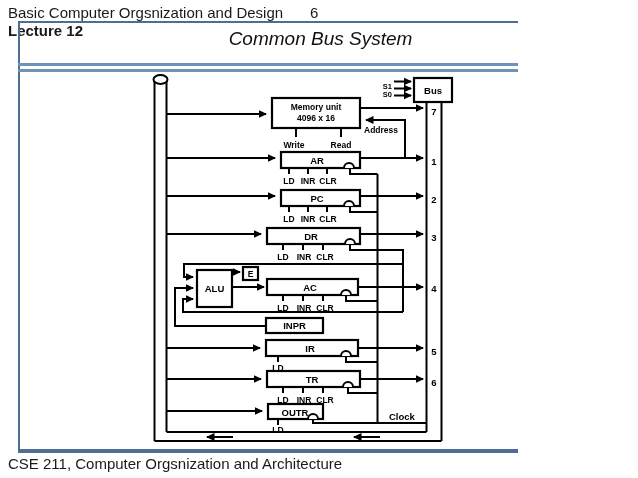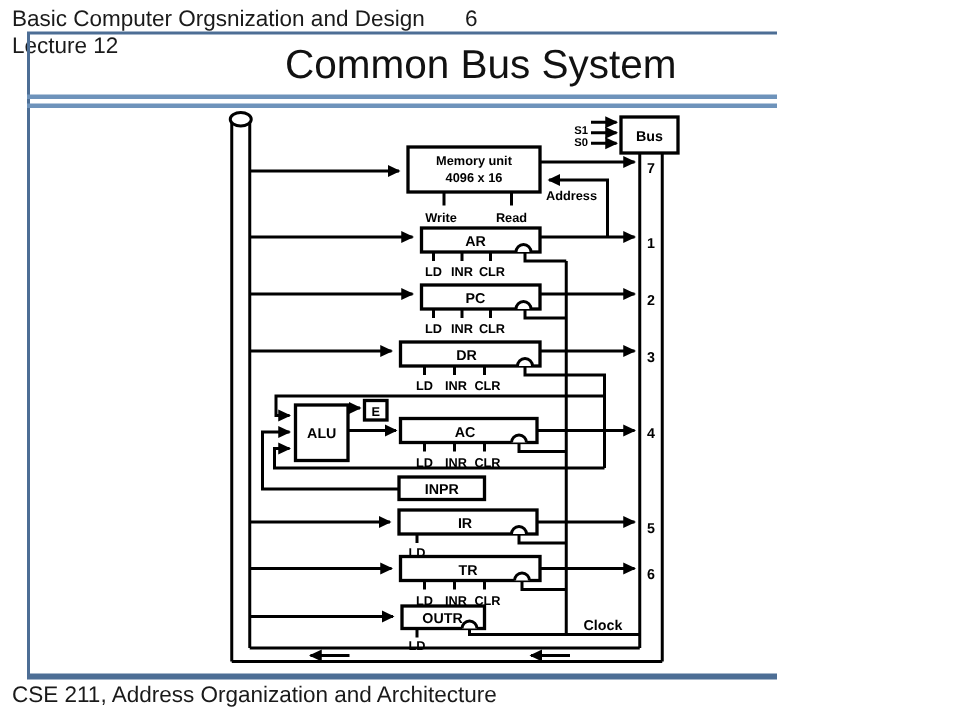--- a/index.html
+++ b/index.html
@@ -1,24 +1,24 @@
 <!DOCTYPE html>
 <html><head>
 <meta charset="utf-8">
 <style>
   html,body{margin:0;padding:0;background:#ffffff;}
   .screen{position:relative;width:518px;height:478px;background:#ffffff;overflow:hidden;
           font-family:"Liberation Sans",sans-serif;color:#000;}
   .hdr-line1{position:absolute;left:8px;top:4px;font-size:15px;color:#1a1a1a;white-space:nowrap;}
   .hdr-page{position:absolute;left:310px;top:4px;font-size:15px;color:#1a1a1a;}
-  .hdr-line2{position:absolute;left:8px;top:22px;font-size:15px;color:#1a1a1a;}
+  .hdr-line2{position:absolute;left:8px;top:22px;font-size:15px;color:#1a1a1a;font-weight:bold;}
   .slide-border{position:absolute;left:18px;top:21px;width:601px;height:426px;
                 border:2px solid #4d6e95;border-bottom:4px solid #4d6e95;}
   .title{position:absolute;left:18px;top:28px;width:605px;text-align:center;
-         font-size:27px;color:#111;letter-spacing:0px;}
+         font-size:19px;color:#111;letter-spacing:0px;font-style:italic;}
   .rule1{position:absolute;left:18px;top:63px;width:605px;height:3px;background:#6e93bb;}
   .rule2{position:absolute;left:18px;top:69px;width:605px;height:2.5px;background:#6e93bb;}
   .footer{position:absolute;left:8px;top:455px;font-size:15px;color:#1a1a1a;white-space:nowrap;}
   svg{position:absolute;left:0;top:0;}
   .ln{stroke:#000;stroke-width:2;fill:none;}
   .bx{fill:#fff;stroke:#000;stroke-width:2.2;}
   .nt{fill:#fff;stroke:#000;stroke-width:2;}
   text{fill:#000;font-weight:bold;font-family:"Liberation Sans",sans-serif;}
   .t9{font-size:9.5px;}
   .t8{font-size:8.5px;}
@@ -209,14 +209,14 @@
     <text class="t8" x="283" y="403" text-anchor="middle">LD</text>
     <text class="t8" x="304" y="403" text-anchor="middle">INR</text>
     <text class="t8" x="325" y="403" text-anchor="middle">CLR</text>
 
     <text class="t9" x="295" y="415.5" text-anchor="middle">OUTR</text>
     <text class="t8" x="278" y="433" text-anchor="middle">LD</text>
 
     <text class="t9" x="389" y="420">Clock</text>
   </svg>
 
-  <div class="footer">CSE 211, Address Organization and Architecture</div>
+  <div class="footer">CSE 211, Computer Orgsnization and Architecture</div>
 </div>
 
 </body></html>

